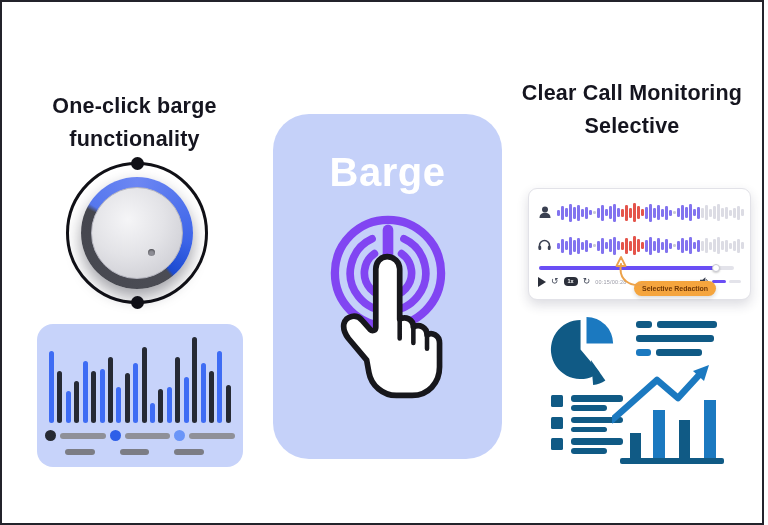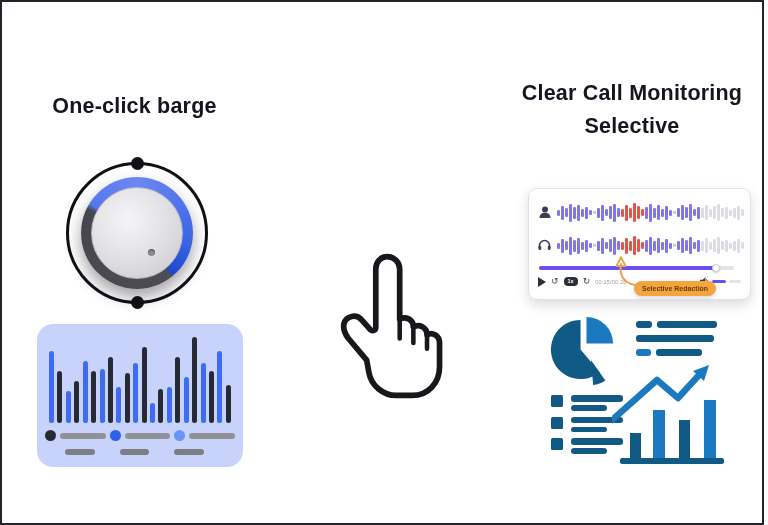--- a/index.html
+++ b/index.html
@@ -127,20 +127,21 @@
   .cl-line2 { width:36px; height:5.5px; border-radius:3px; margin-top:3.5px; }
   .trend-svg { position:absolute; left:610px; top:360px; }
 </style>
 </head>
 <body>
 
 <div class="canvas">
 
   <div class="heading left">
     <div>One-click barge</div>
+    <div>functionality</div>
   </div>
 
   <div class="heading right">
     <div>Clear Call Monitoring</div>
     <div>Selective</div>
   </div>
 
   <div class="knob-orbit">
     <div class="orbit-dot top"></div>
     <div class="orbit-dot bottom"></div>
@@ -184,20 +185,29 @@
         <div class="slider-dot" style="background: rgb(106, 149, 248);"></div>
         <div class="slider-track" style="background: rgb(143, 144, 152);"></div>
       </div>
     <div class="slider-row2" id="slider-row2">
         <div class="slider-sub" style="background: rgb(124, 125, 133);"></div>
         <div class="slider-sub" style="background: rgb(124, 125, 133);"></div>
         <div class="slider-sub" style="background: rgb(124, 125, 133);"></div>
       </div>
   </div>
 
+  <div class="barge-card">
+    <div class="barge-label">Barge</div>
+    <svg class="power-svg" width="118" height="118" viewBox="0 0 100 100">
+      <circle cx="50" cy="50" r="45" fill="none" stroke="#8145f2" stroke-width="7"></circle>
+      <path d="M63.5,21 A32,32 0 1 1 36.5,21" fill="none" stroke="#8145f2" stroke-width="6.5" stroke-linecap="round"></path>
+      <path d="M61.5,33.6 A20,20 0 1 1 38.5,33.6" fill="none" stroke="#8145f2" stroke-width="6.5" stroke-linecap="round"></path>
+      <rect x="45.5" y="9" width="9" height="36" rx="4.5" fill="#8145f2"></rect>
+    </svg>
+  </div>
 
   <svg class="hand-svg" width="116" height="148" viewBox="0 0 100 130">
     <path d="M44,4 C38,4 34,9 34,15 L34,66 C34,69 31,70 29,68 L22,60
              C17,54 8,56 6,63 C5,68 7,72 10,76 L26,95 L28,106
              C30,117 40,126 52,126 L66,126 C80,126 90,115 90,101 L90,80
              C90,73 83,70 79,73 C79,66 72,63 67,66 C67,59 60,56 55,59 L55,15
              C55,9 50,4 44,4 Z" fill="#ffffff" stroke="#17171c" stroke-width="5" stroke-linejoin="round"></path>
     <path d="M55,60 L55,76 M67,67 L67,80 M79,74 L79,85" fill="none" stroke="#17171c" stroke-width="4" stroke-linecap="round"></path>
   </svg>
 

